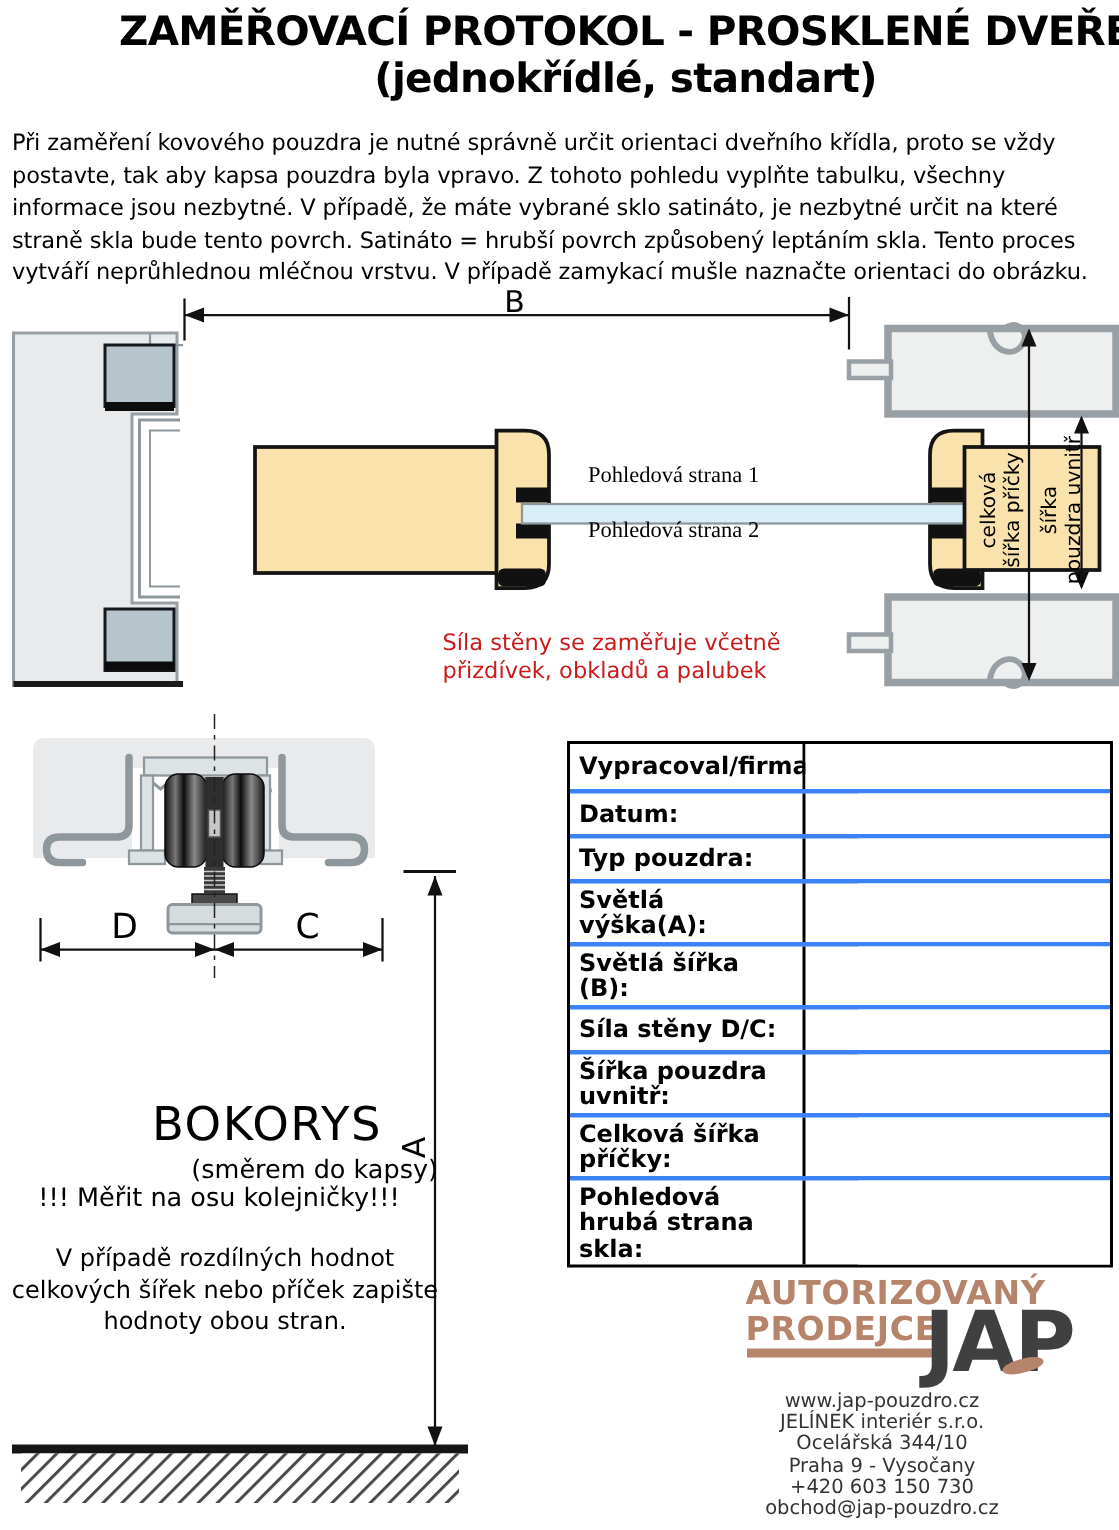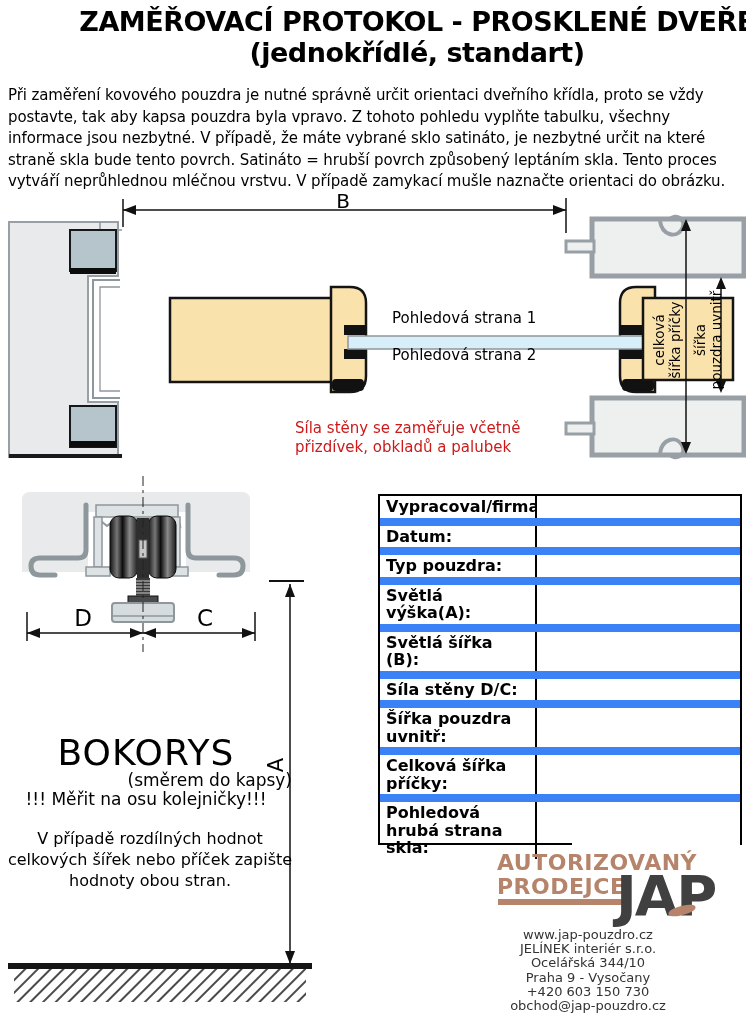--- a/index.html
+++ b/index.html
@@ -14,39 +14,39 @@
   .title-block { top:6px; left:0; width:746px; text-align:center;
     font-weight:bold; font-size:27px; line-height:31px; letter-spacing:-0.5px;padding-left:44px; }
 
   .intro { top:85px; left:8px; width:733px; font-size:15px; line-height:21.5px;
     letter-spacing:-0.1px; }
 
   #diagram-layer { position:absolute; top:0; left:0; z-index:0; }
   .txt { z-index:2; }
 
   .dim-b { top:189px; left:320px; width:46px; text-align:center; font-size:20px; }
-  .side-label { font-size:15px; }
+  .side-label { font-size:15px;font-family:Liberation Serif, serif; }
   .red-note { top:419px; left:295px; color:#cc1a1a; font-size:15px; line-height:18.5px; }
 
   .rot-wrap { width:200px; height:38px; display:flex; align-items:center; justify-content:center;
     transform:rotate(-90deg); font-size:13.5px; line-height:16px; text-align:center; }
   .rot-a { width:44px; height:24px; display:flex; align-items:center; justify-content:center;
     transform:rotate(-90deg); font-size:21px; }
 
   .dim-letter { font-size:23px; width:50px; text-align:center; top:605px; }
 
-  .bokorys-head { top:732px; left:0; width:292px; text-align:center; font-size:36px; letter-spacing:1px; }
+  .bokorys-head { top:732px; left:0; width:292px; text-align:center; font-size:31px; letter-spacing:1px;padding-left:32px; }
   .bokorys-sub  { top:770px; left:0; width:292px; text-align:right; font-size:17px; }
   .bokorys-warn { top:789px; left:0; width:292px; text-align:center; font-size:17px; }
   .bokorys-note { top:828px; left:0; width:300px; text-align:center; font-size:16px; line-height:21px; }
 
   .form-table { top:494px; left:378px; width:360px; height:347px;
     display:grid; grid-template-rows:repeat(9,1fr); border:2px solid #000; background:#fff; }
   .form-row { display:grid; grid-template-columns:157px 1fr; }
-  .form-row + .form-row { border-top:8px solid #3b82f6;gap:35px; }
+  .form-row + .form-row { border-top:3px solid #3b82f6;gap:35px; }
   .form-label { border-right:2px solid #000; font-weight:bold; font-size:16px; line-height:17.5px;
     display:flex; align-items:center; padding:2px 4px 2px 6px; }
   .form-value { background:#fff; }
 
   .auth { font-weight:bold; font-size:22px; letter-spacing:0.5px; color:#b5846a; line-height:23px; }
   .auth1 { top:851px; left:497px; }
   .auth2 { top:875px; left:497px; }
   .auth-bar { top:899px; left:498px; width:132px; height:6px; background:#b5846a; }
   .jap { top:867px; left:616px; font-size:56px; font-weight:bold; letter-spacing:-2px;
     line-height:58px; color:#404040; }

